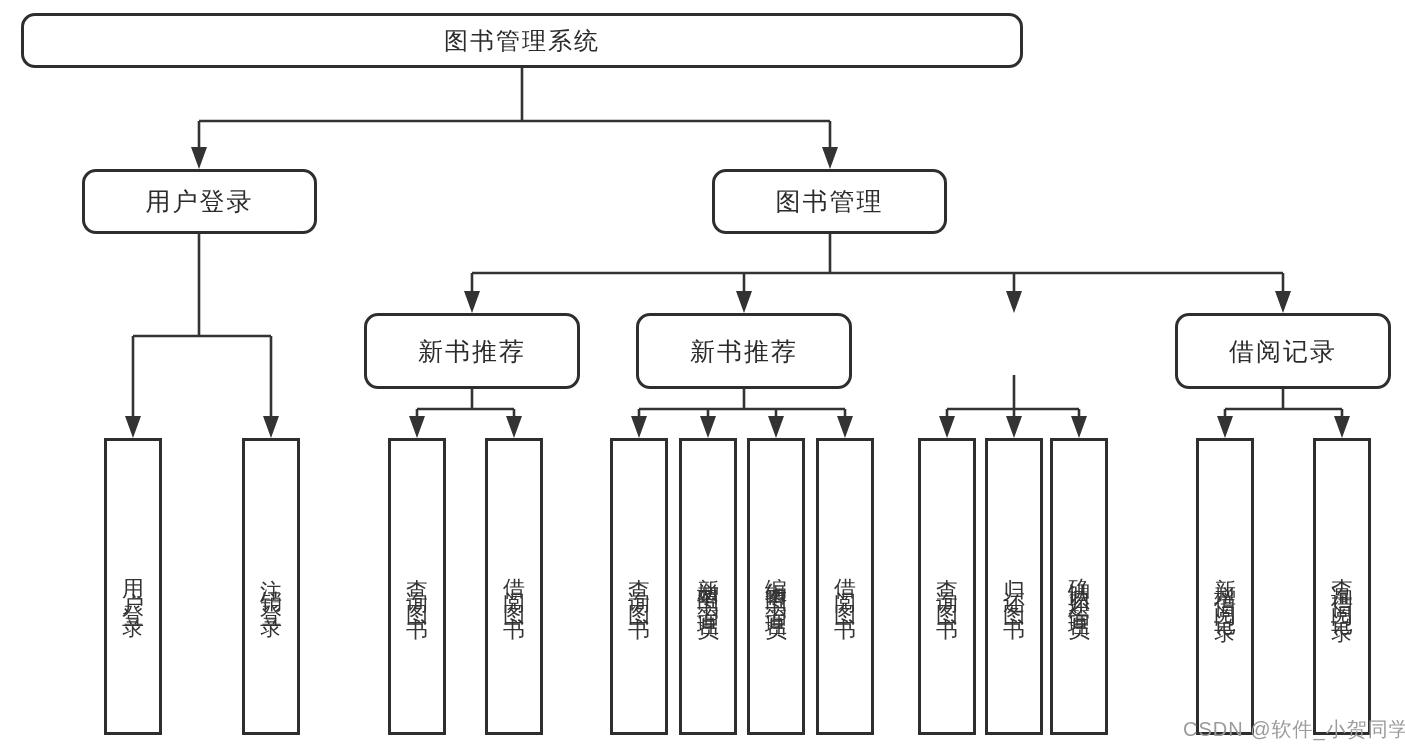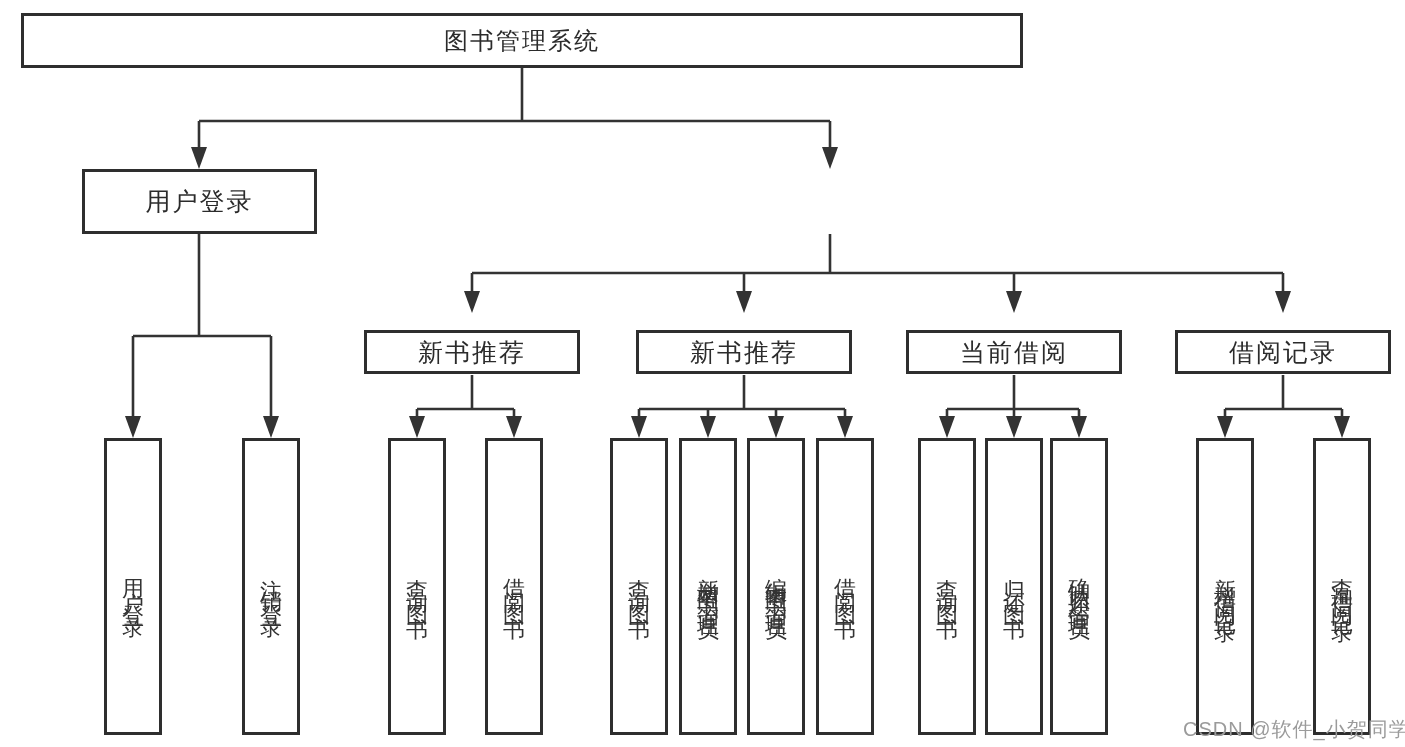--- a/index.html
+++ b/index.html
@@ -31,27 +31,28 @@
     border: 3px solid #2e2e2e;
     display: flex;
     align-items: center;
     justify-content: center;
     color: #2b2b2b;
     z-index: 2;
   }
   .hnode {
     font-size: 25px;
     letter-spacing: 2px;
+    border-radius: 14px;
   }
   .root {
     left: 21px; top: 13px; width: 1002px; height: 55px;
     font-size: 24px;
   }
   .l2 { top: 169px; width: 235px; height: 65px; }
-  .l3 { top: 330px; width: 216px; height: 44px; }
+  .l3 { top: 313px; width: 216px; height: 76px; }
   .leaf {
     top: 438px; width: 58px; height: 297px;
   }
   .vtext {
     writing-mode: vertical-rl;
     text-orientation: mixed;
     font-size: 22px;
     line-height: 1.1;
     color: #333333;
     white-space: nowrap;
@@ -104,24 +105,24 @@
       <polygon points="1006,416 1022,416 1014,438"></polygon>
       <polygon points="1071,416 1087,416 1079,438"></polygon>
       <polygon points="1217,416 1233,416 1225,438"></polygon>
       <polygon points="1334,416 1350,416 1342,438"></polygon>
     </g>
   </svg>
 
   <div class="node hnode root">图书管理系统</div>
 
   <div class="node hnode l2" style="left:82px">用户登录</div>
+  <div class="node hnode l2" style="left:712px">图书管理</div>
 
   <div class="node hnode l3" style="left:364px">新书推荐</div>
   <div class="node hnode l3" style="left:636px">新书推荐</div>
-  <div class="node hnode l3" style="left:906px">当前借阅</div>
   <div class="node hnode l3" style="left:1175px">借阅记录</div>
 
   <div class="node leaf" style="left:104px">
     <span class="vtext ls4">用户登录</span>
   </div>
   <div class="node leaf" style="left:242px">
     <span class="vtext ls4">注销登录</span>
   </div>
   <div class="node leaf" style="left:388px">
     <span class="vtext ls4">查询图书</span>

